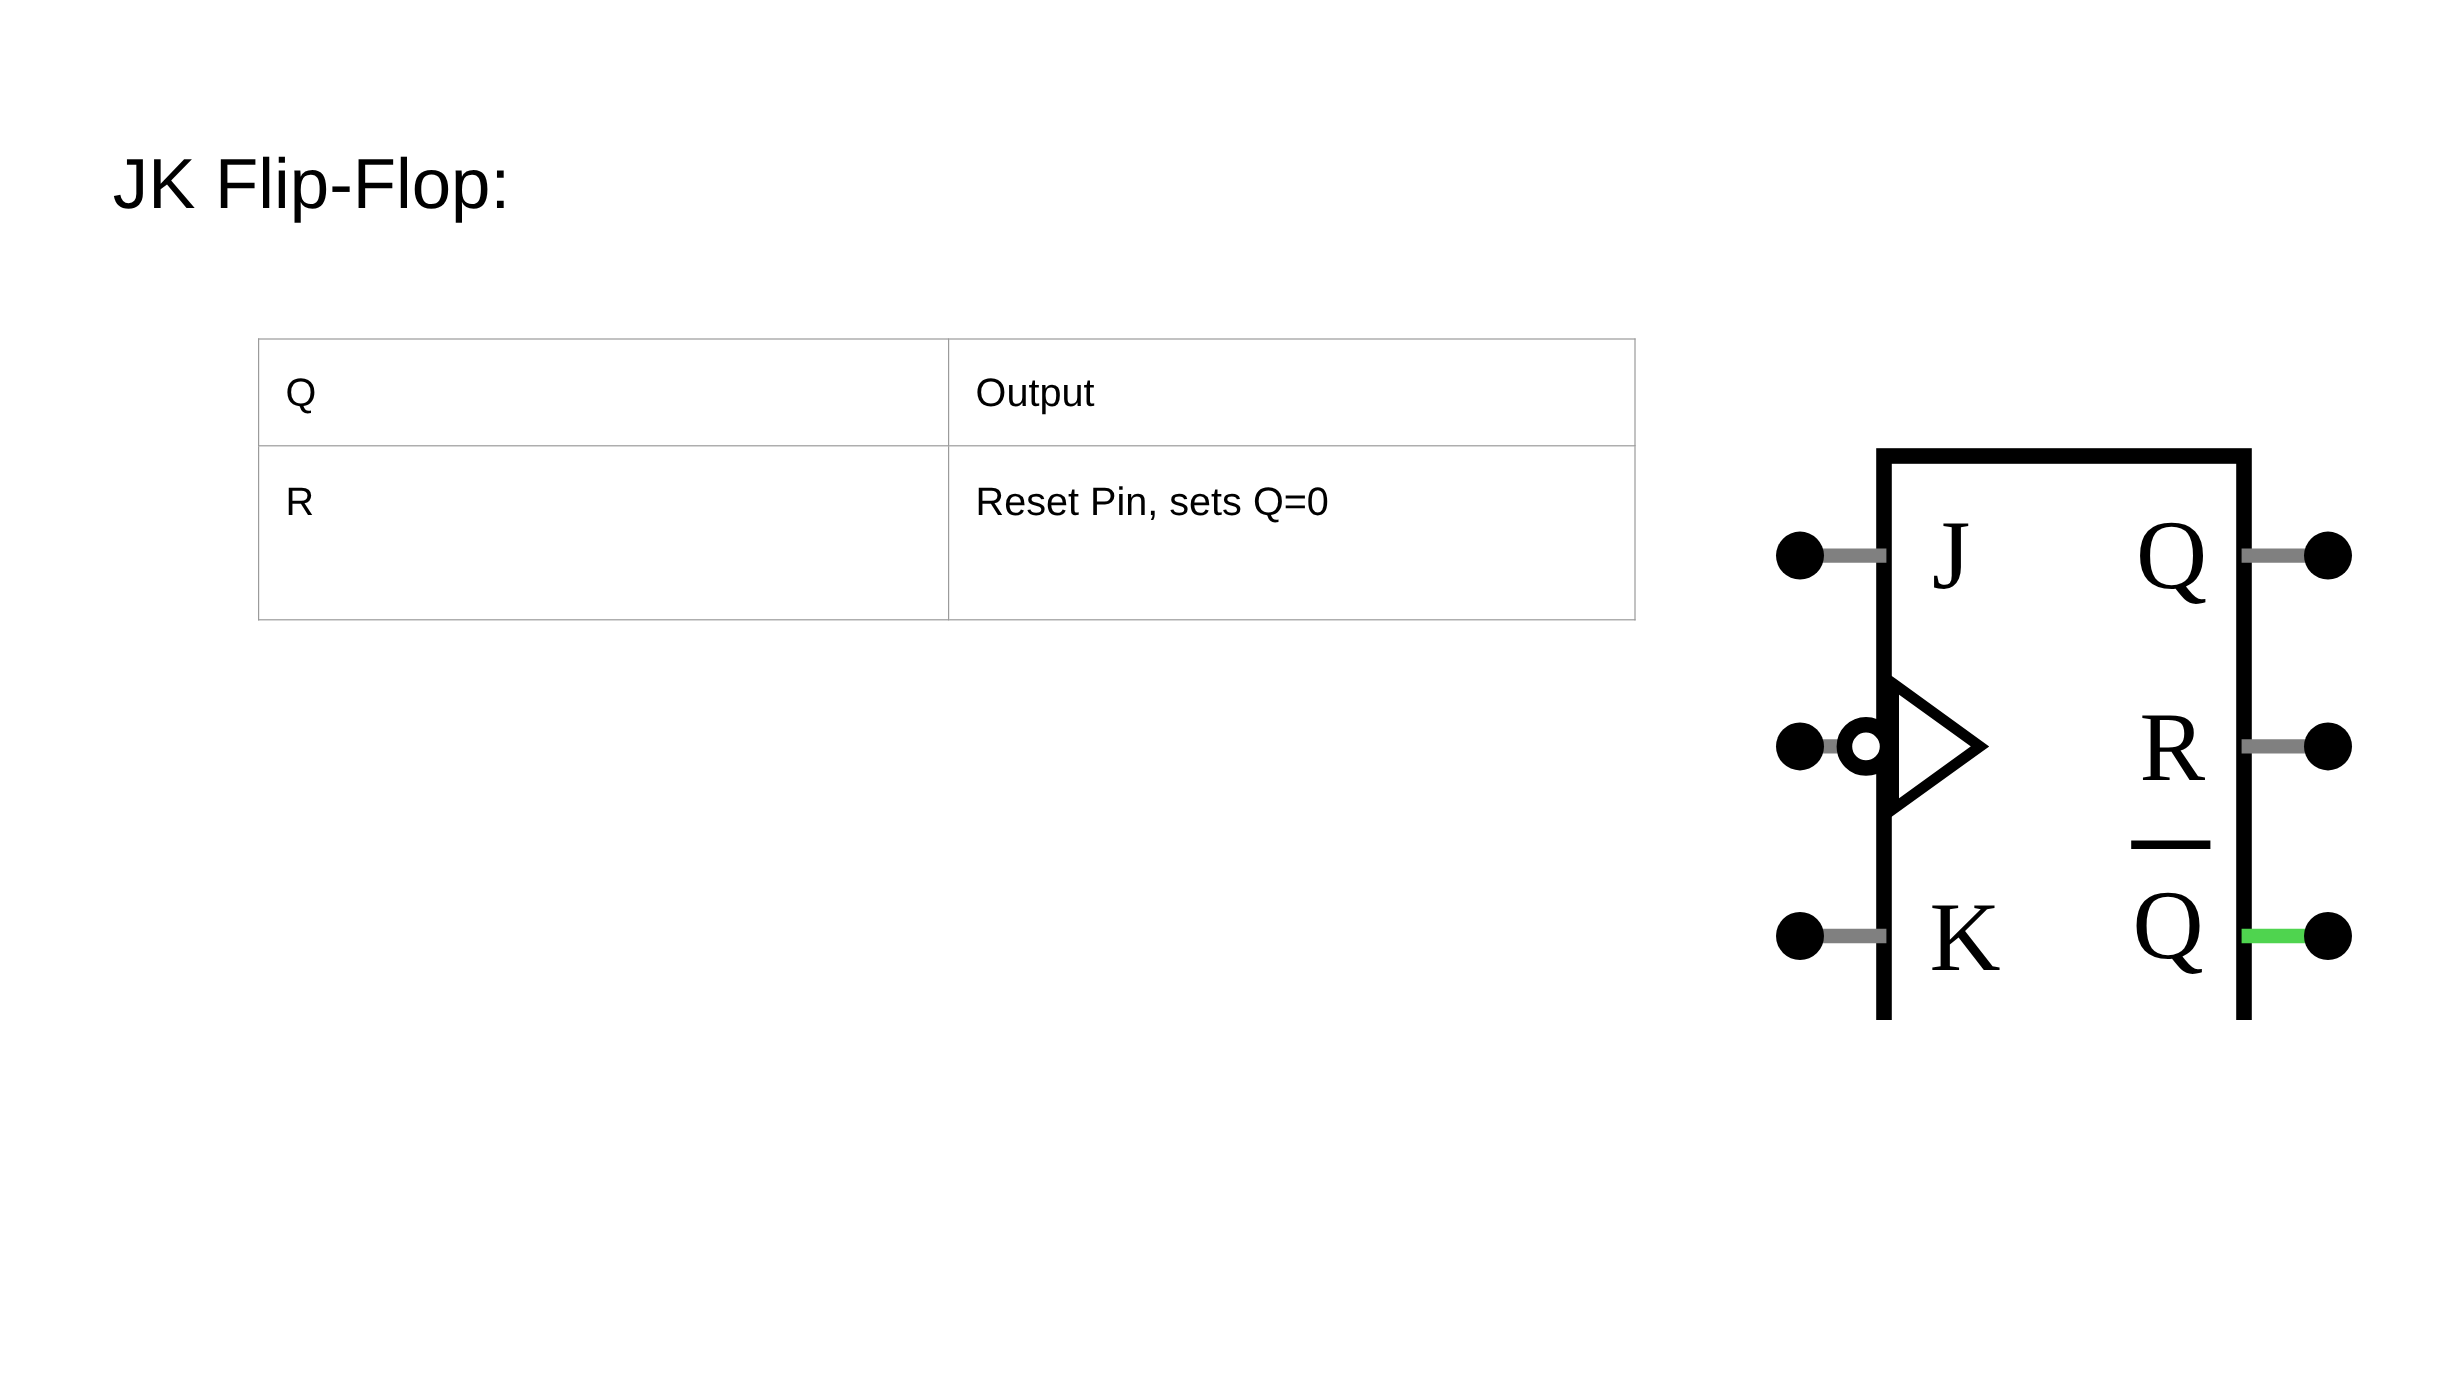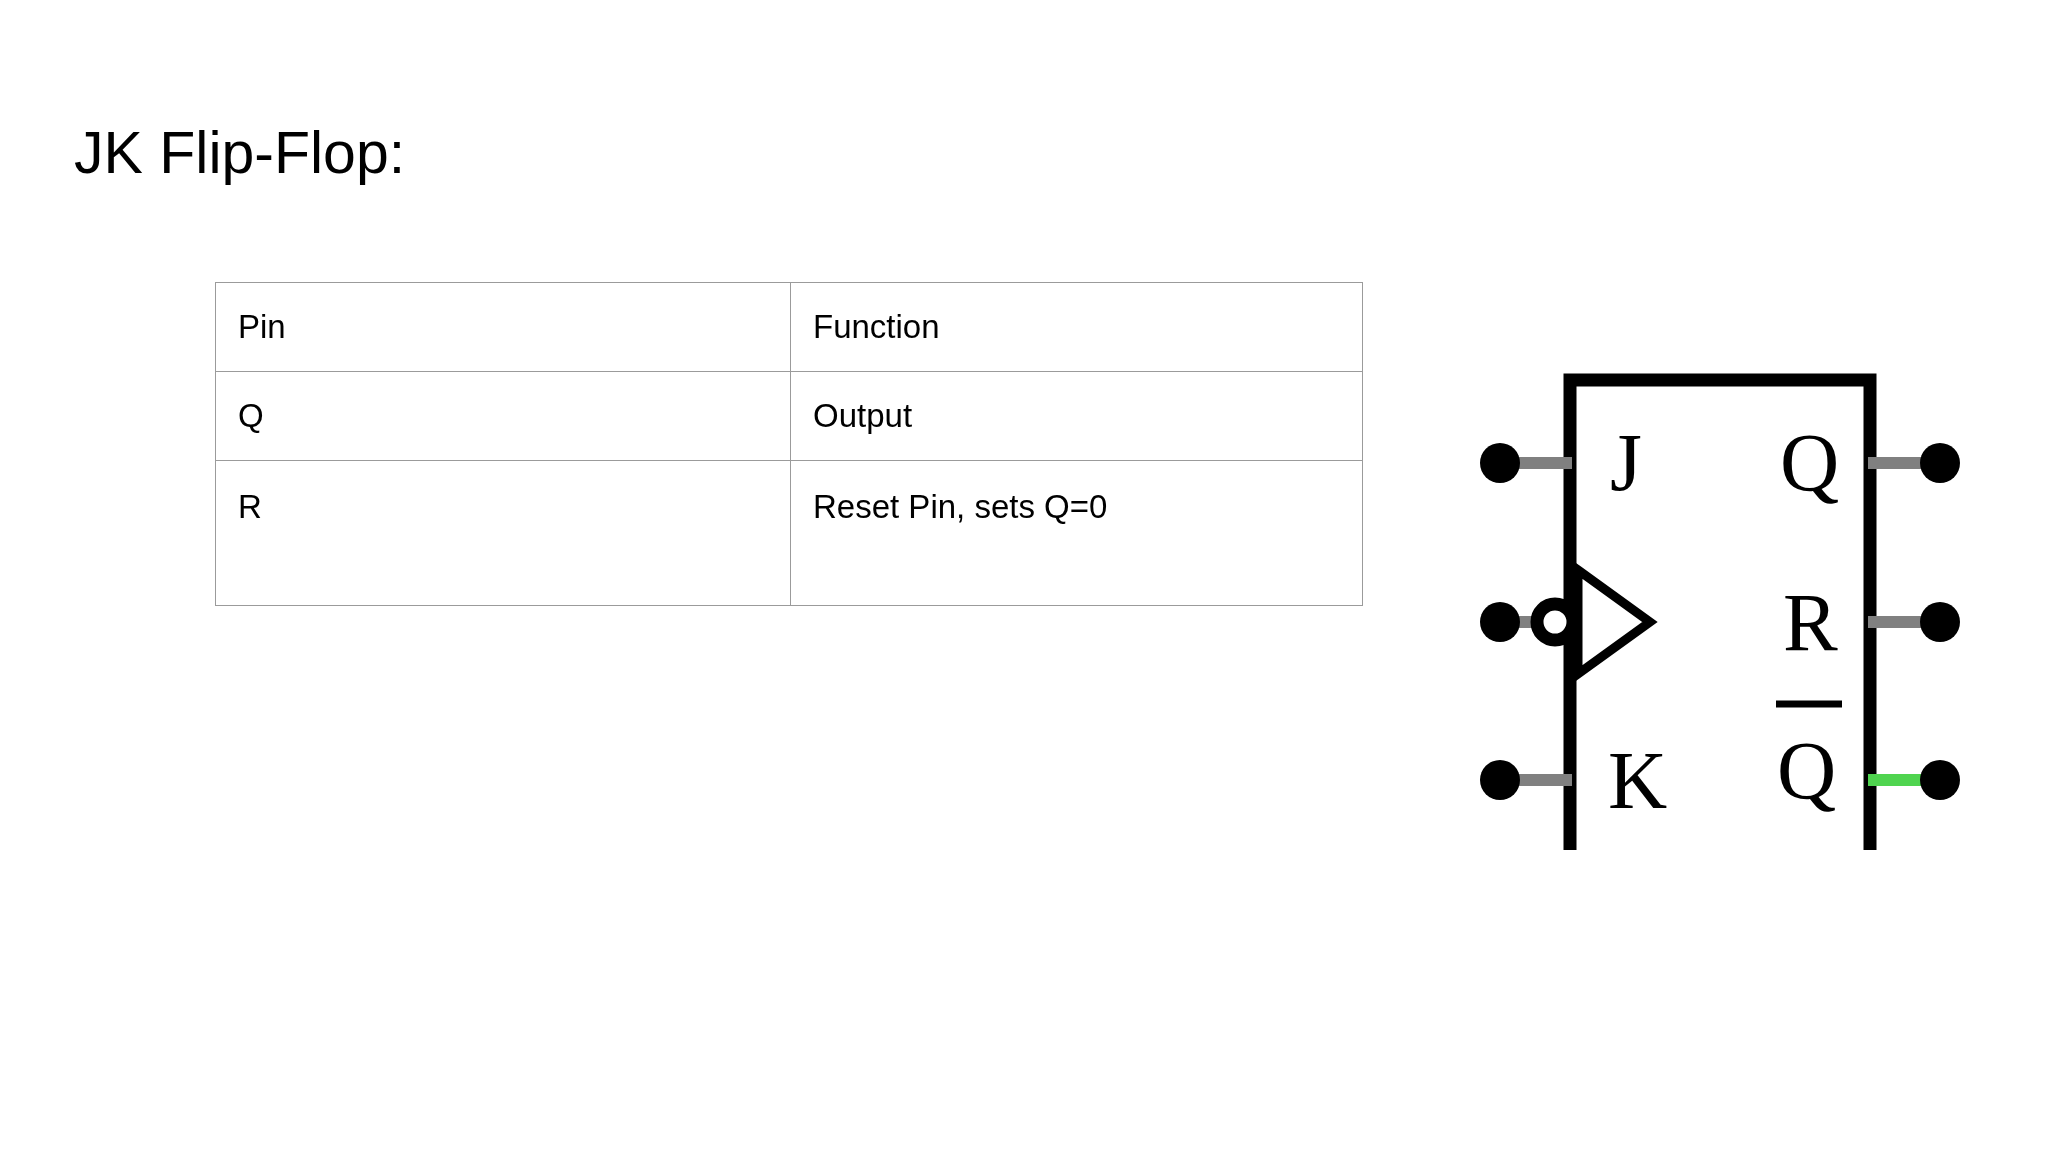--- a/index.html
+++ b/index.html
@@ -12,21 +12,21 @@
     height: 1152px;
     position: relative;
     overflow: hidden;
     font-family: "Liberation Sans", sans-serif;
     color: #000000;
   }
 
   
   #slide-title {
     position: absolute;
-    left: 74px;
+    left: 94px;
     top: 122px;
     font-size: 59px;
     line-height: 1.08;
     font-weight: 400;
     color: #000000;
     letter-spacing: 0px;
     white-space: nowrap;
   }
 
   
@@ -70,24 +70,20 @@
 <body>
 
 <div id="slide-title">JK Flip-Flop:</div>
 
 <table id="pin-table">
   <colgroup>
     <col class="c-pin">
     <col class="c-func">
   </colgroup>
   <tbody>
-    <tr class="r-header">
-      <td>Pin</td>
-      <td>Function</td>
-    </tr>
     <tr class="r-3">
       <td>Q</td>
       <td>Output</td>
     </tr>
     <tr class="r-4">
       <td>R</td>
       <td>Reset Pin, sets Q=0</td>
     </tr>
   </tbody>
 </table>

